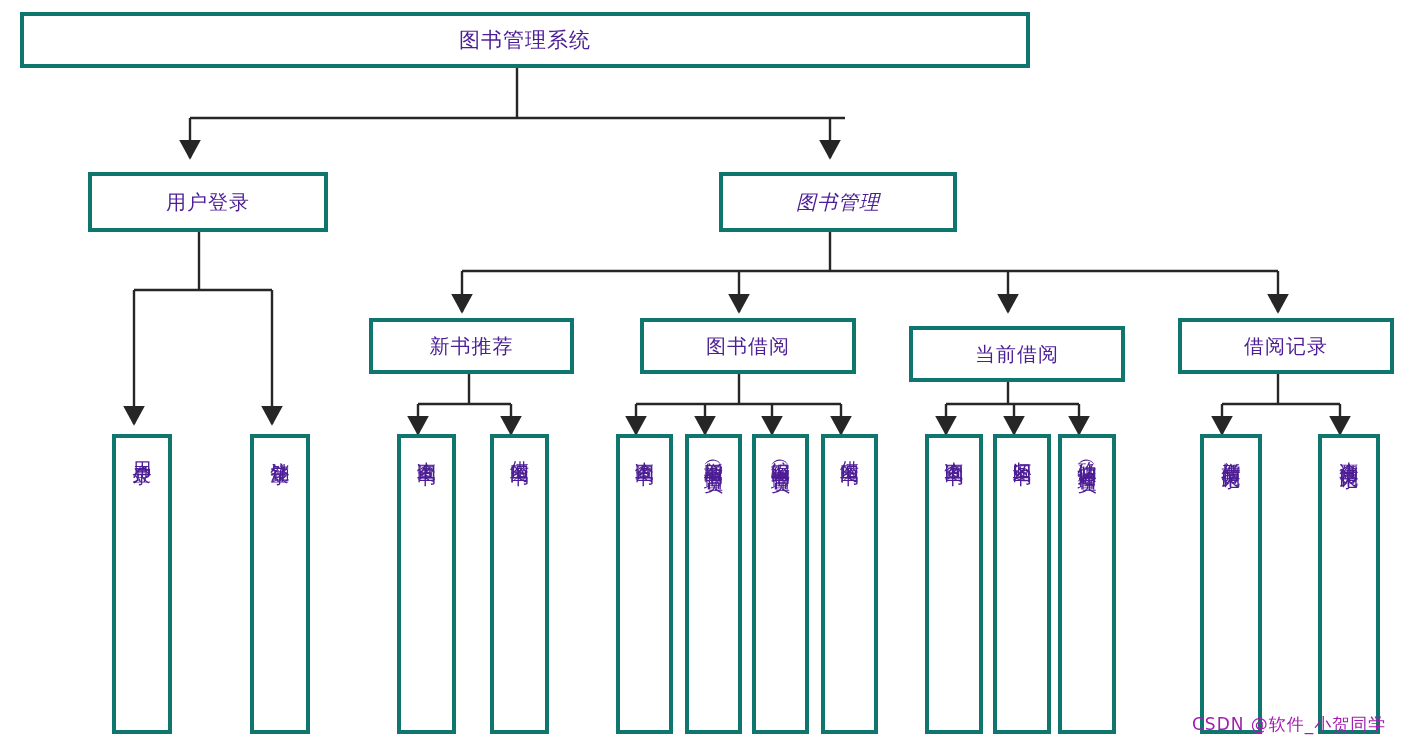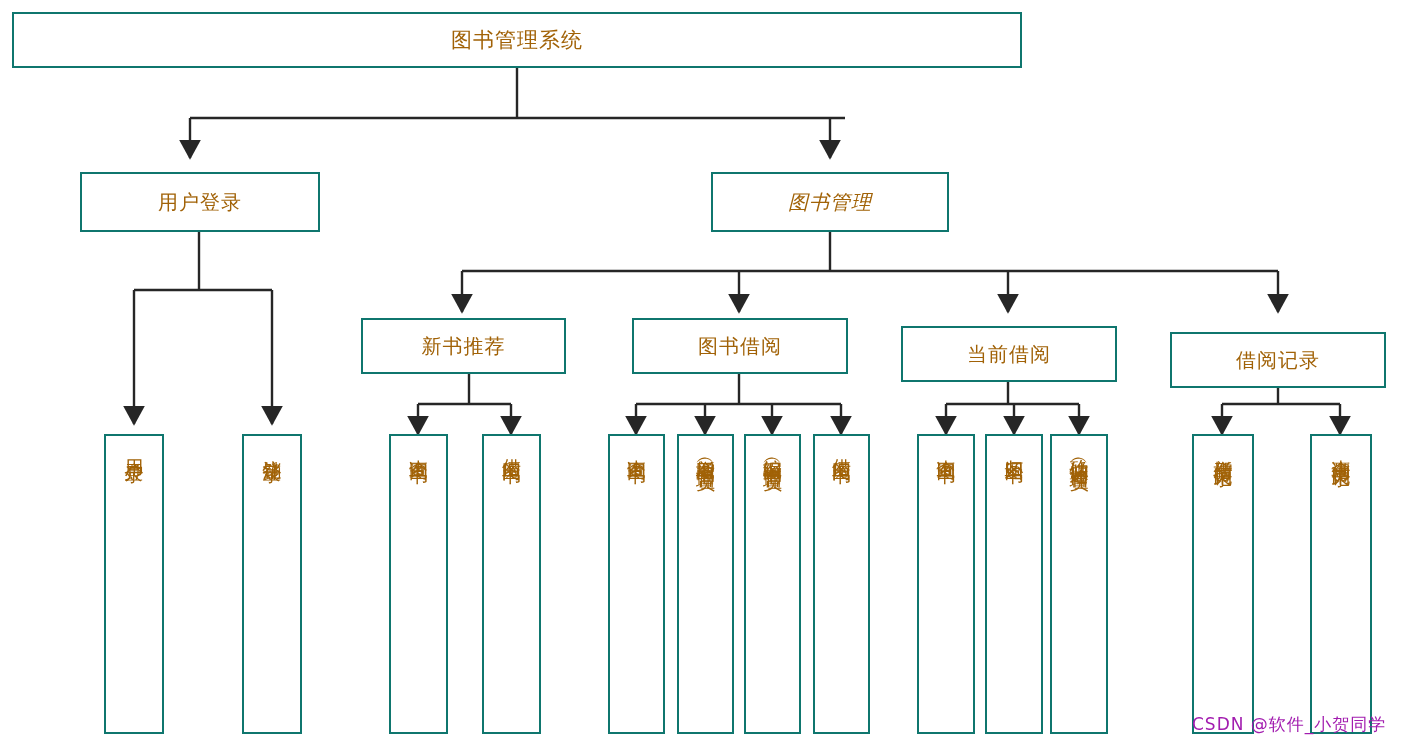--- a/index.html
+++ b/index.html
@@ -21,30 +21,31 @@
     position: absolute;
     left: 0;
     top: 0;
     width: 1405px;
     height: 747px;
     pointer-events: none;
   }
   .node {
     position: absolute;
     box-sizing: border-box;
-    border: 2px solid #0f766e;
+    border: 4px solid #0f766e;
     background: #ffffff;
     display: flex;
     align-items: center;
     justify-content: center;
-    color: #a16207;
+    color: #4c1d95;
     font-size: 20px;
     line-height: 1.15;
     letter-spacing: 1px;
     z-index: 2;
+    margin-left: 8px;
   }
   .node.root {
     font-size: 21px;
   }
   .node.leaf {
     align-items: flex-start;
     justify-content: center;
     padding-top: 8px;
     font-size: 19px;
     letter-spacing: 0px;
@@ -146,21 +147,21 @@
 
   <div class="node" style="left:361px; top:318px; width:205px; height:56px;">
     <span>新书推荐</span>
   </div>
   <div class="node" style="left:632px; top:318px; width:216px; height:56px;">
     <span>图书借阅</span>
   </div>
   <div class="node" style="left:901px; top:326px; width:216px; height:56px;">
     <span>当前借阅</span>
   </div>
-  <div class="node" style="left:1170px; top:332px; width:216px; height:56px;">
+  <div class="node" style="left:1170px; top:318px; width:216px; height:56px;">
     <span>借阅记录</span>
   </div>
 
   <div class="node leaf" style="left:104px; top:434px; width:60px; height:300px;">
     <span class="vtext">用户登录</span>
   </div>
   <div class="node leaf" style="left:242px; top:434px; width:60px; height:300px;">
     <span class="vtext">注销登录</span>
   </div>
 

